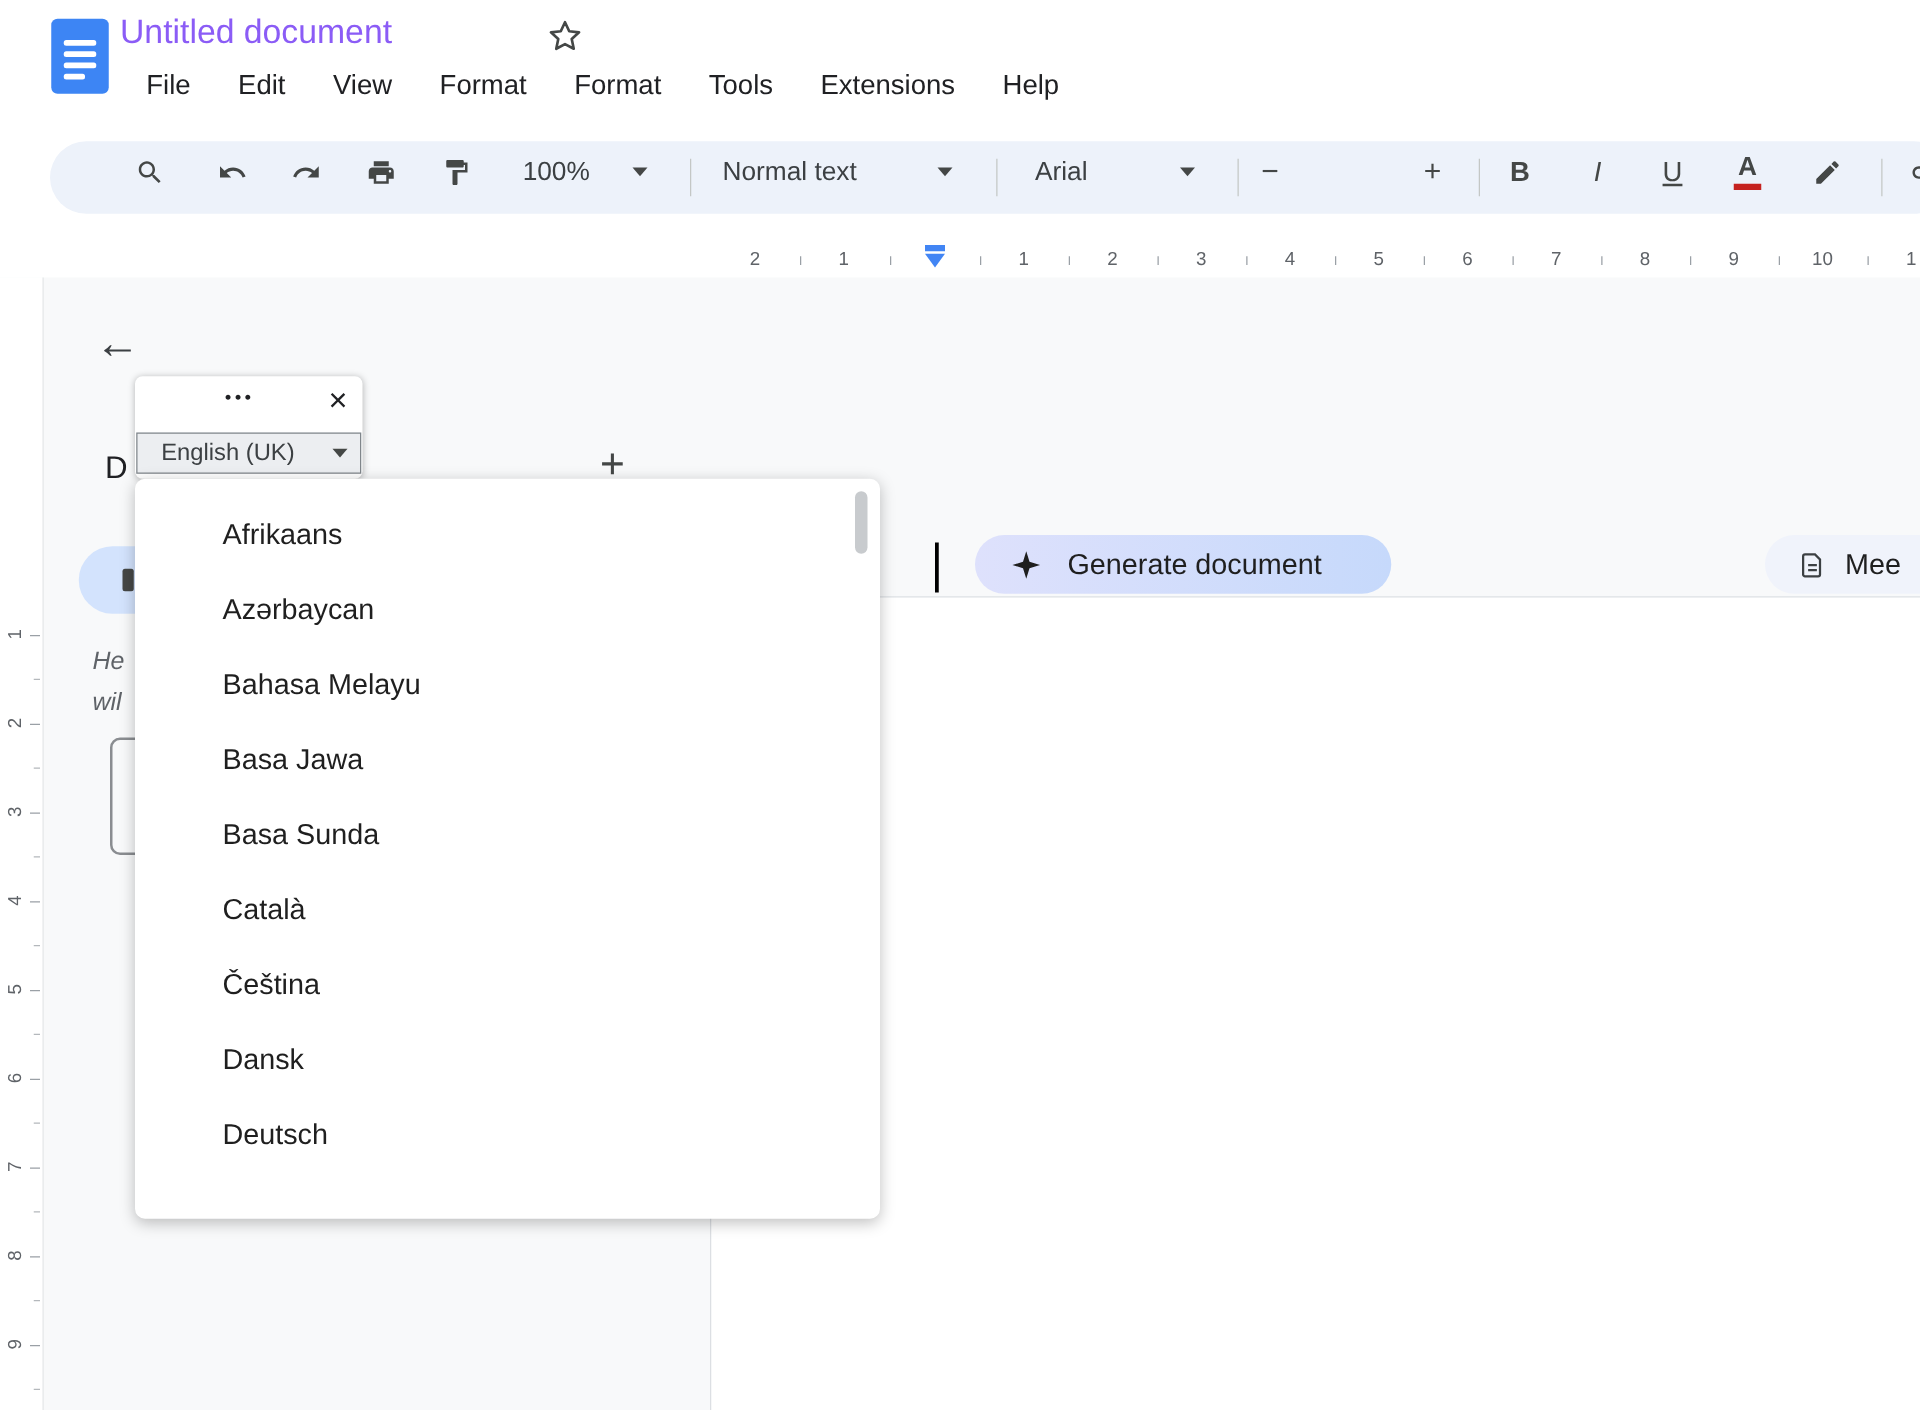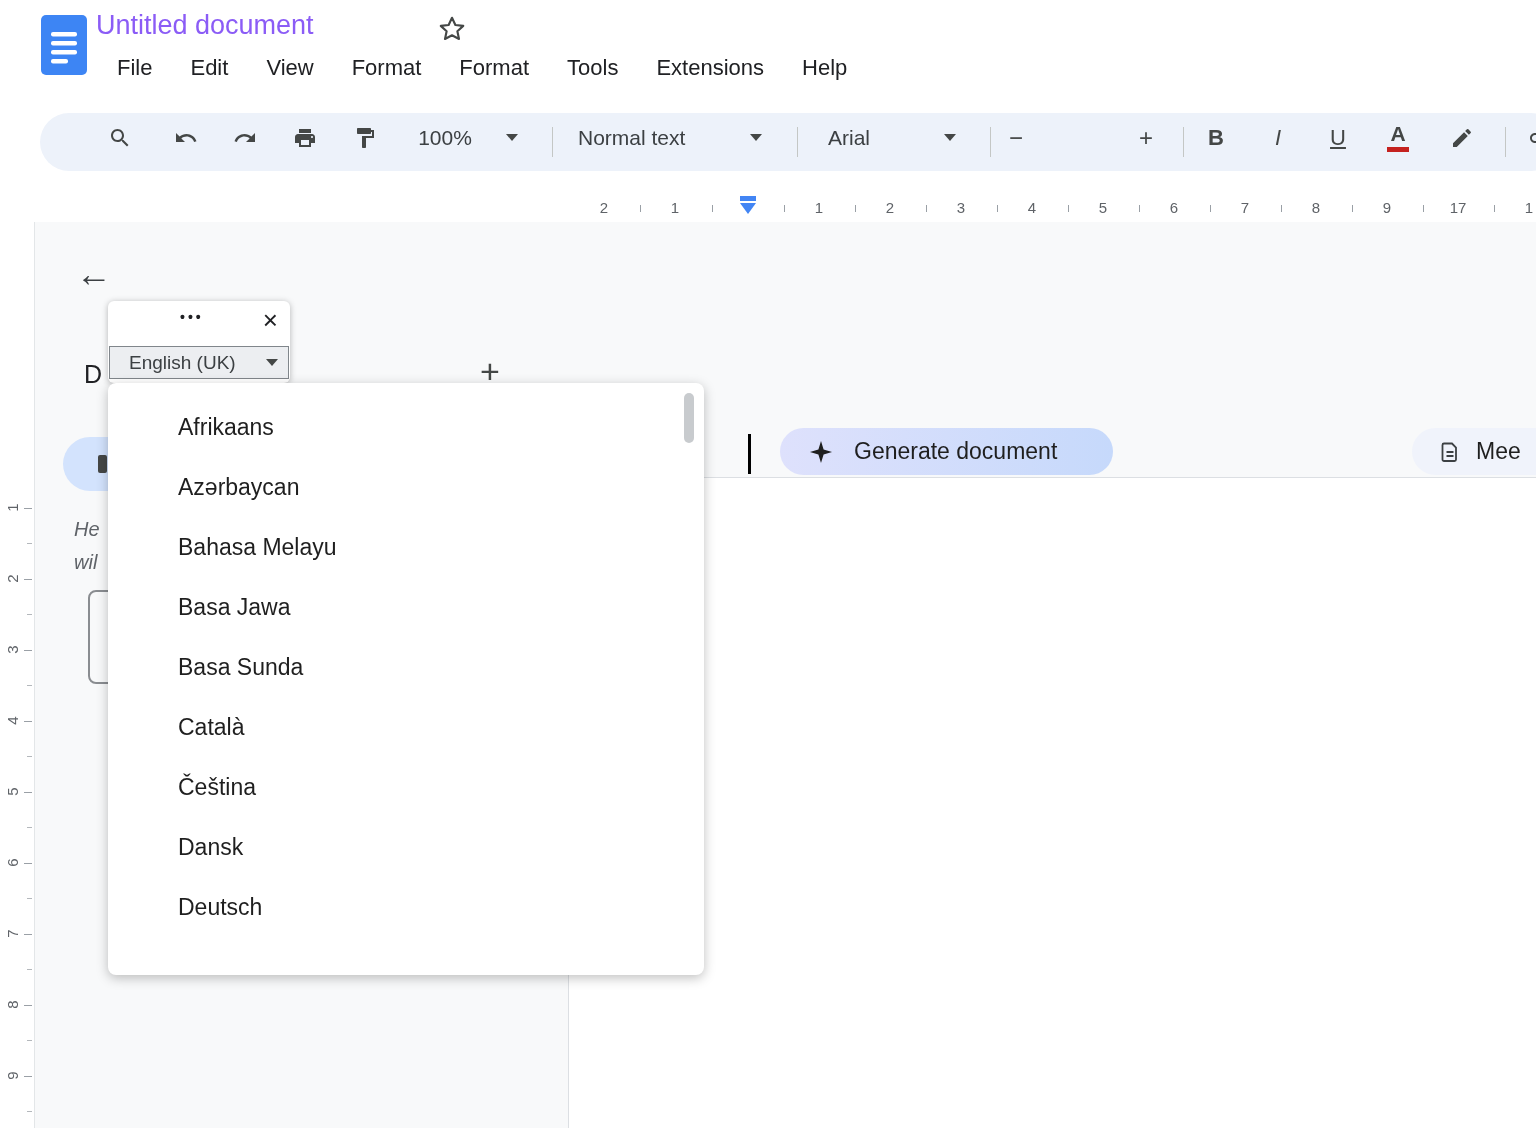--- a/index.html
+++ b/index.html
@@ -216,21 +216,21 @@
       <div class="hr-num" style="left: 98px;">1</div>
       <div class="hr-num" style="left: 242px;">1</div>
       <div class="hr-num" style="left: 313px;">2</div>
       <div class="hr-num" style="left: 384px;">3</div>
       <div class="hr-num" style="left: 455px;">4</div>
       <div class="hr-num" style="left: 526px;">5</div>
       <div class="hr-num" style="left: 597px;">6</div>
       <div class="hr-num" style="left: 668px;">7</div>
       <div class="hr-num" style="left: 739px;">8</div>
       <div class="hr-num" style="left: 810px;">9</div>
-      <div class="hr-num" style="left: 881px;">17</div>
+      <div class="hr-num" style="left: 881px;">10</div>
       <div class="hr-num" style="left: 952px;">1</div>
       <div class="hr-tick" style="left: 71.5px;"></div>
       <div class="hr-tick" style="left: 143.5px;"></div>
       <div class="hr-tick" style="left: 215.5px;"></div>
       <div class="hr-tick" style="left: 286.5px;"></div>
       <div class="hr-tick" style="left: 357.5px;"></div>
       <div class="hr-tick" style="left: 428.5px;"></div>
       <div class="hr-tick" style="left: 499.5px;"></div>
       <div class="hr-tick" style="left: 570.5px;"></div>
       <div class="hr-tick" style="left: 641.5px;"></div>

